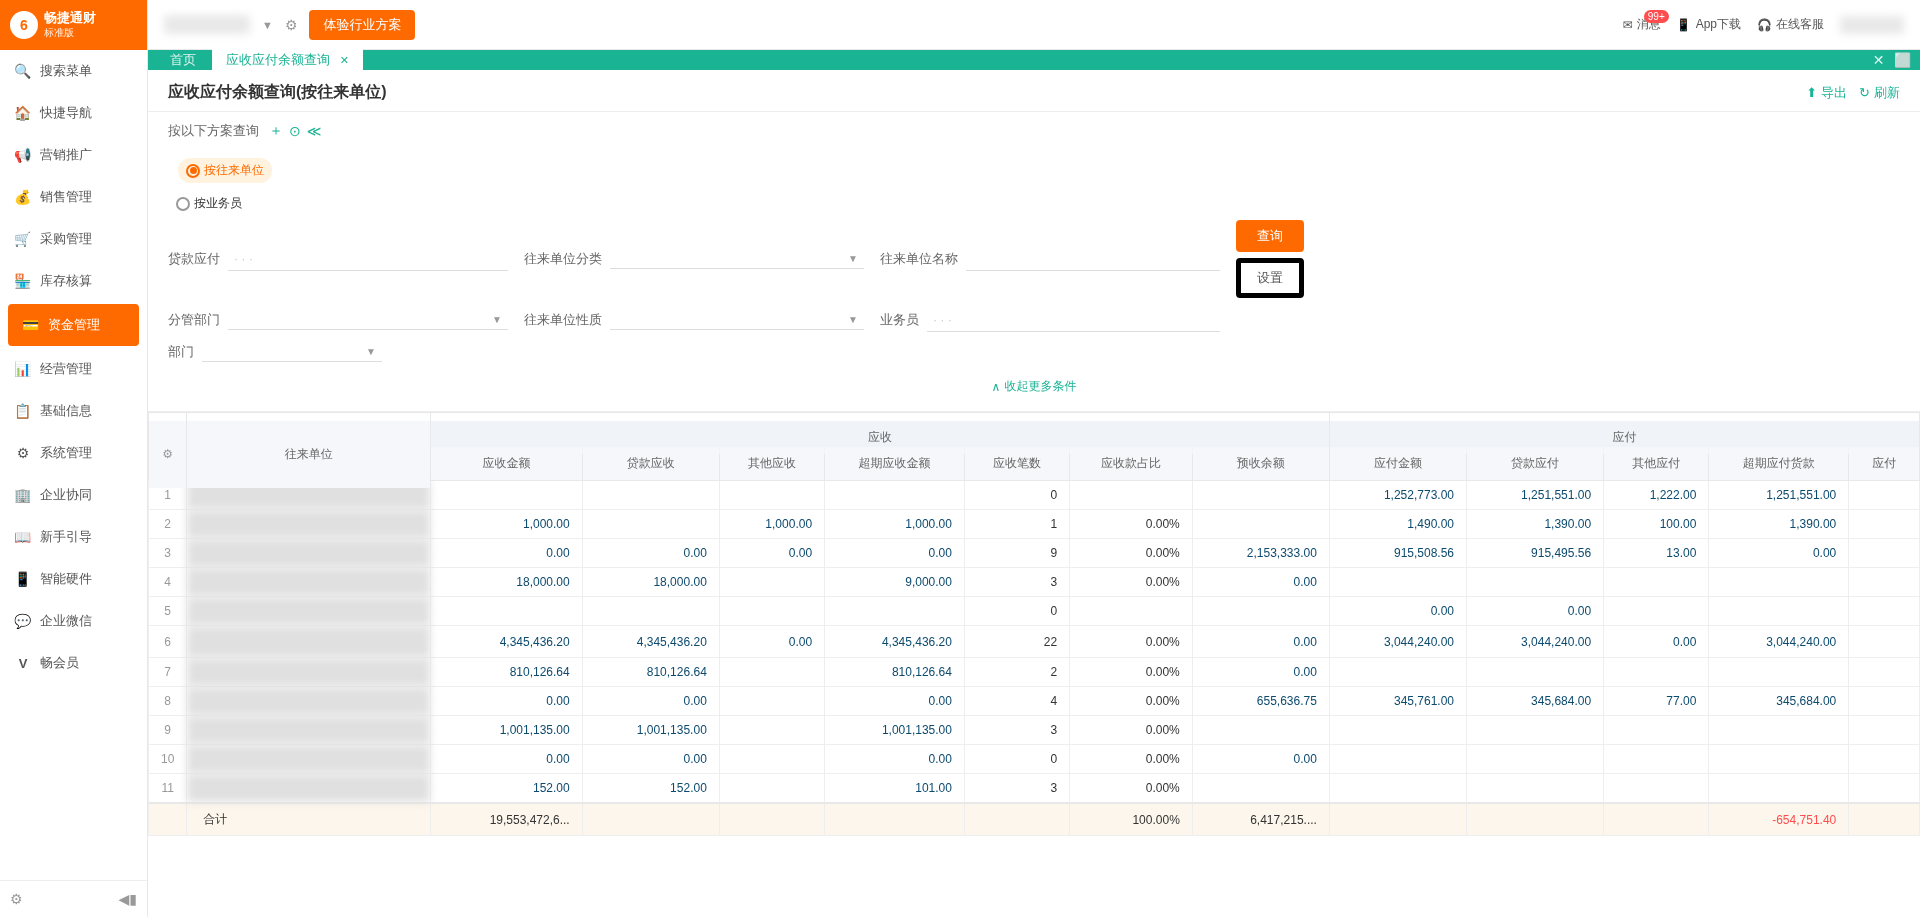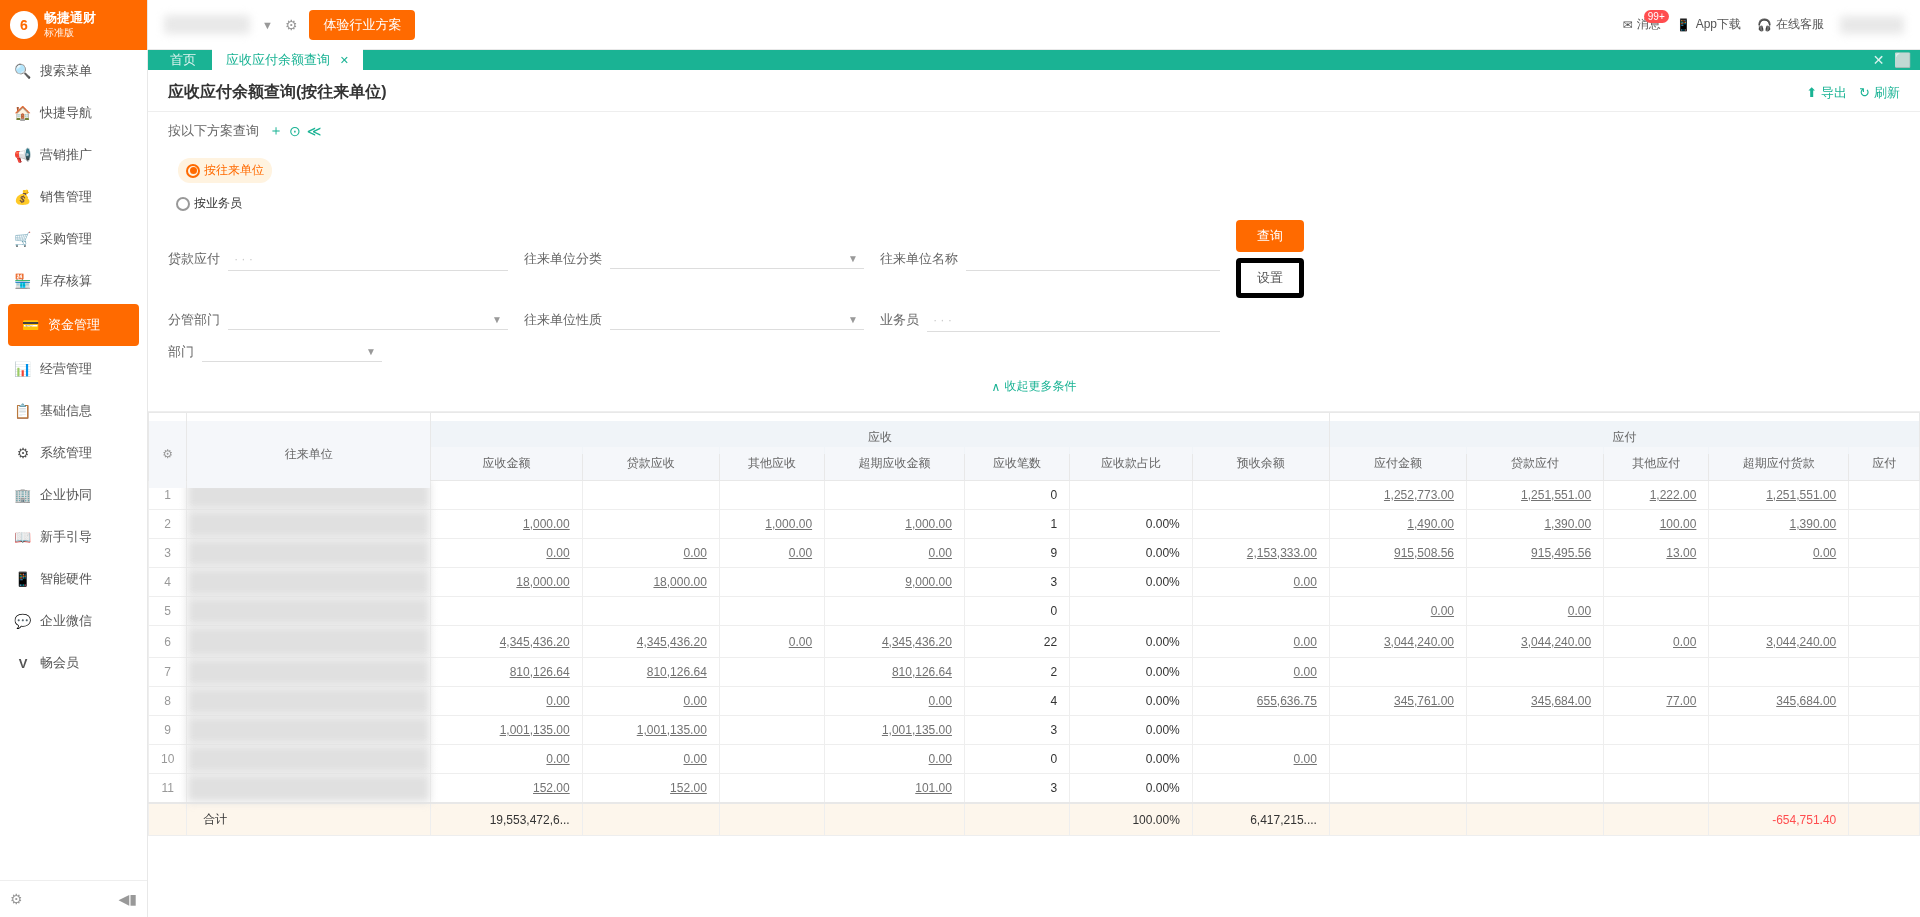--- a/index.html
+++ b/index.html
@@ -80,21 +80,21 @@
     .btn-settings { background: #fff; color: #555; border: 5px solid #000000; padding: 6px 16px; border-radius: 4px; cursor: pointer; font-size: 13px; }
     .btn-area { display: flex; flex-direction: column; gap: 6px; }
 
     
     .table-container { flex: 1; overflow: auto; background: #fff; margin: 0; }
     .data-table { width: 100%; border-collapse: collapse; font-size: 12px; }
     .data-table th { background: #f5f7fa; color: #666; padding: 8px 12px; text-align: center; border: 1px solid #e8e8e8; font-weight: normal; white-space: nowrap; position: sticky; top: 8px; z-index: 2; }
     .data-table th.group-header { background: #f0f4f8; font-weight: 500; }
     .data-table td { padding: 7px 12px; border: 1px solid #eee; text-align: center; color: #333; white-space: nowrap; }
     .data-table td.partner-name { text-align: left; color: #555; }
-    .data-table td.number-cell { color: #737373; text-decoration: underline; cursor: pointer; text-align: right; }
+    .data-table td.number-cell { color: #0c4a6e; cursor: pointer; text-align: right; }
     .data-table td.number-plain { text-align: right; }
     .data-table .row-num { color: #999; text-align: center; width: 30px; }
     .data-table .settings-cell { width: 30px; text-align: center; color: #999; cursor: pointer; }
     .table-footer { background: #fdf6ec; border-top: 2px solid #e8e8e8; }
     .table-footer td { font-weight: 500; }
     .blurred { filter: blur(4px); user-select: none; }
 
     
     ::-webkit-scrollbar { width: 6px; height: 6px; }
     ::-webkit-scrollbar-track { background: #f1f1f1; }

